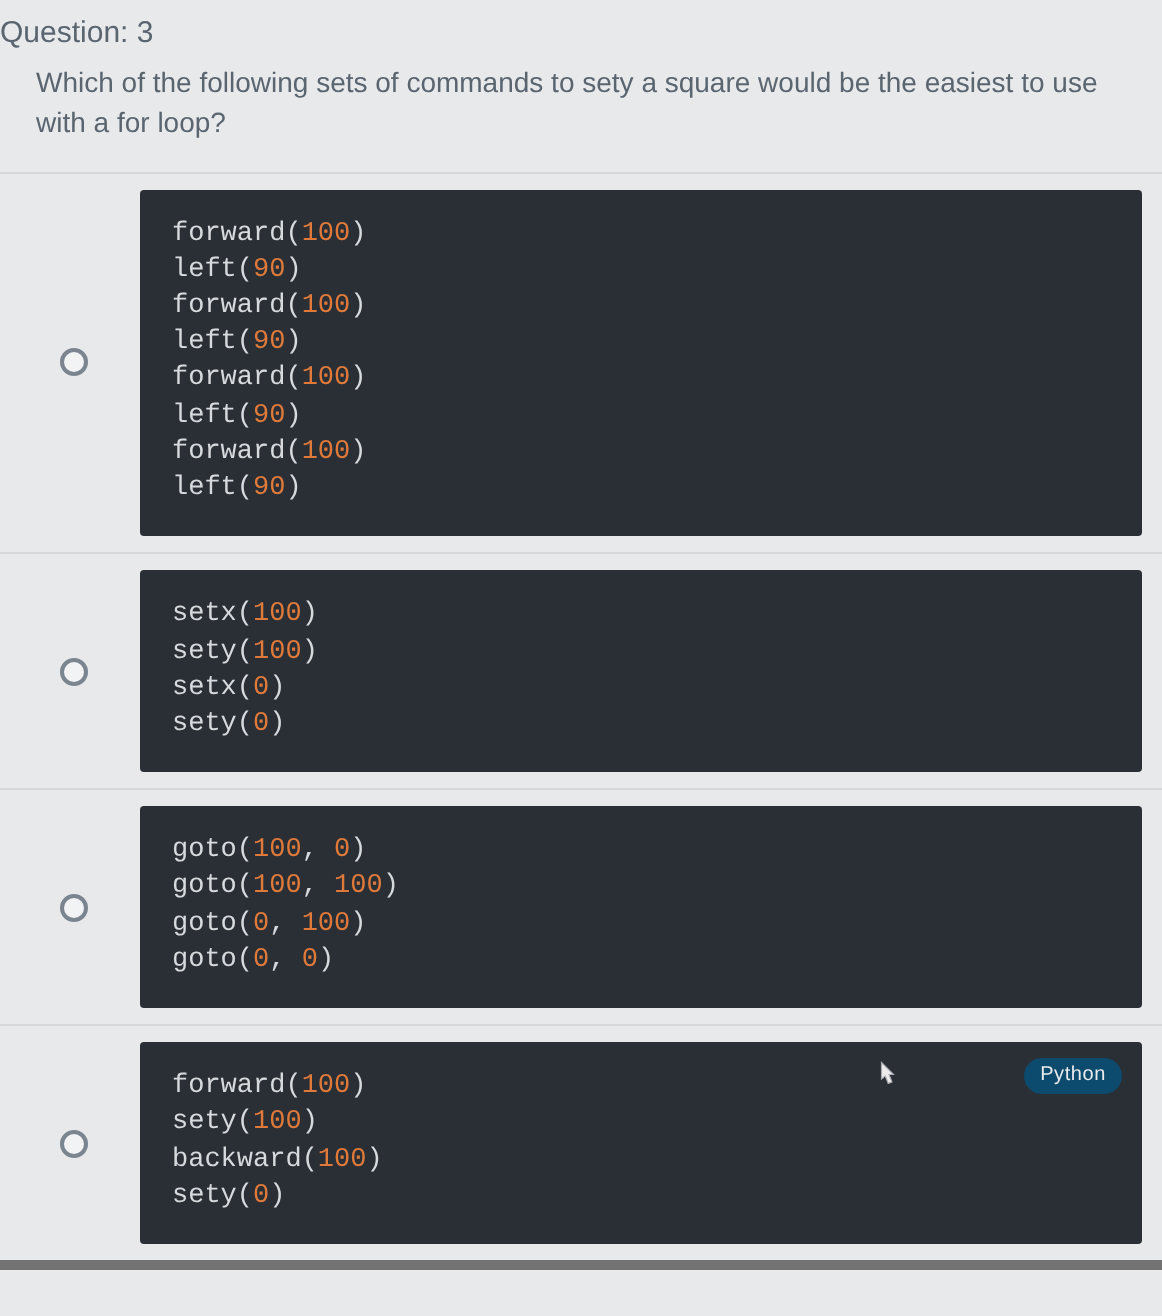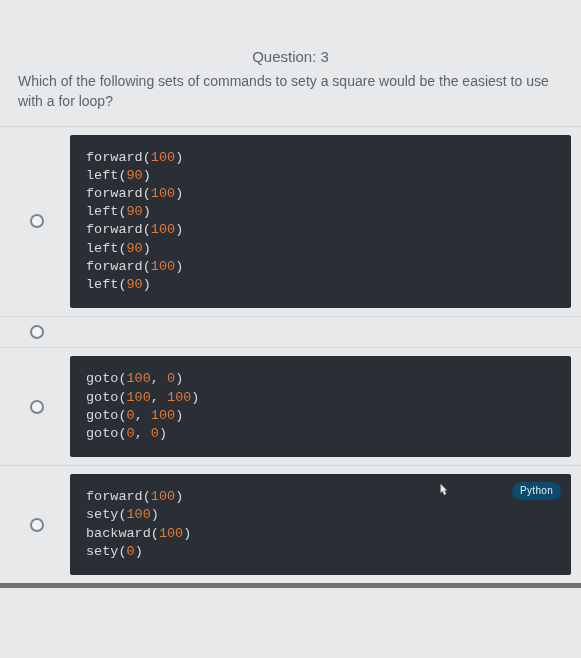--- a/index.html
+++ b/index.html
@@ -5,40 +5,40 @@
     * { box-sizing: border-box; margin: 0; padding: 0; }
     body {
       font-family: Arial, Helvetica, sans-serif;
       background: #e8e9ea;
       width: 581px;
       height: 658px;
       overflow: hidden;
       color: #4a5560;
     }
     .question-header {
-      text-align: center;
+      text-align: left;
       font-size: 15px;
-      padding: 24px 0 6px;
+      padding: 8px 0 6px;
       color: #5a6570;
-      margin-top: 24px;
     }
     .question-text {
       padding: 0 18px 14px 18px;
       font-size: 14px;
       line-height: 1.45;
       color: #5a6570;
     }
     .options {
       padding: 0 0 0 0;
     }
     .option-row {
       display: flex;
       align-items: center;
       border-top: 1px solid #d5d8db;
       padding: 8px 0;
+      justify-content: center;
     }
     .option-row:last-child { border-bottom: 5px solid #737373; }
     .radio {
       width: 14px; height: 14px;
       border: 2px solid #7a8590;
       border-radius: 50%;
       margin: 0 26px 0 30px;
       flex-shrink: 0;
       background: #f2f3f4;
     }
@@ -91,20 +91,24 @@
 <span class="fn">left</span><span class="pn">(</span><span class="num">90</span><span class="pn">)</span>
 <span class="fn">forward</span><span class="pn">(</span><span class="num">100</span><span class="pn">)</span>
 <span class="fn">left</span><span class="pn">(</span><span class="num">90</span><span class="pn">)</span>
 <span class="fn">forward</span><span class="pn">(</span><span class="num">100</span><span class="pn">)</span>
 <span class="fn">left</span><span class="pn">(</span><span class="num">90</span><span class="pn">)</span>
 <span class="fn">forward</span><span class="pn">(</span><span class="num">100</span><span class="pn">)</span>
 <span class="fn">left</span><span class="pn">(</span><span class="num">90</span><span class="pn">)</span></div>
     </div>
     <div class="option-row">
       <div class="radio"></div>
+      <div class="codebox"><span class="fn">setx</span><span class="pn">(</span><span class="num">100</span><span class="pn">)</span>
+<span class="fn">sety</span><span class="pn">(</span><span class="num">100</span><span class="pn">)</span>
+<span class="fn">setx</span><span class="pn">(</span><span class="num">0</span><span class="pn">)</span>
+<span class="fn">sety</span><span class="pn">(</span><span class="num">0</span><span class="pn">)</span></div>
     </div>
     <div class="option-row">
       <div class="radio"></div>
       <div class="codebox"><span class="fn">goto</span><span class="pn">(</span><span class="num">100</span><span class="pn">, </span><span class="num">0</span><span class="pn">)</span>
 <span class="fn">goto</span><span class="pn">(</span><span class="num">100</span><span class="pn">, </span><span class="num">100</span><span class="pn">)</span>
 <span class="fn">goto</span><span class="pn">(</span><span class="num">0</span><span class="pn">, </span><span class="num">100</span><span class="pn">)</span>
 <span class="fn">goto</span><span class="pn">(</span><span class="num">0</span><span class="pn">, </span><span class="num">0</span><span class="pn">)</span></div>
     </div>
     <div class="option-row">
       <div class="radio"></div>

